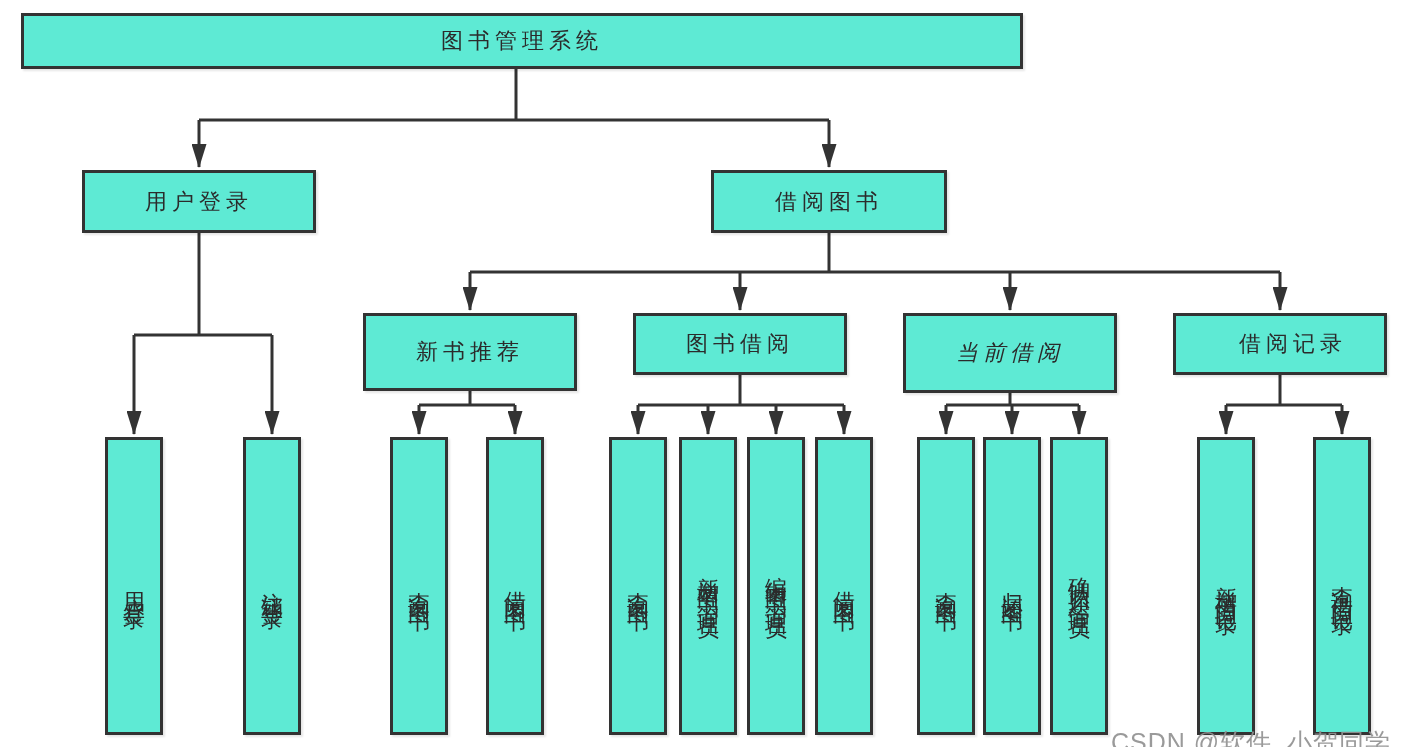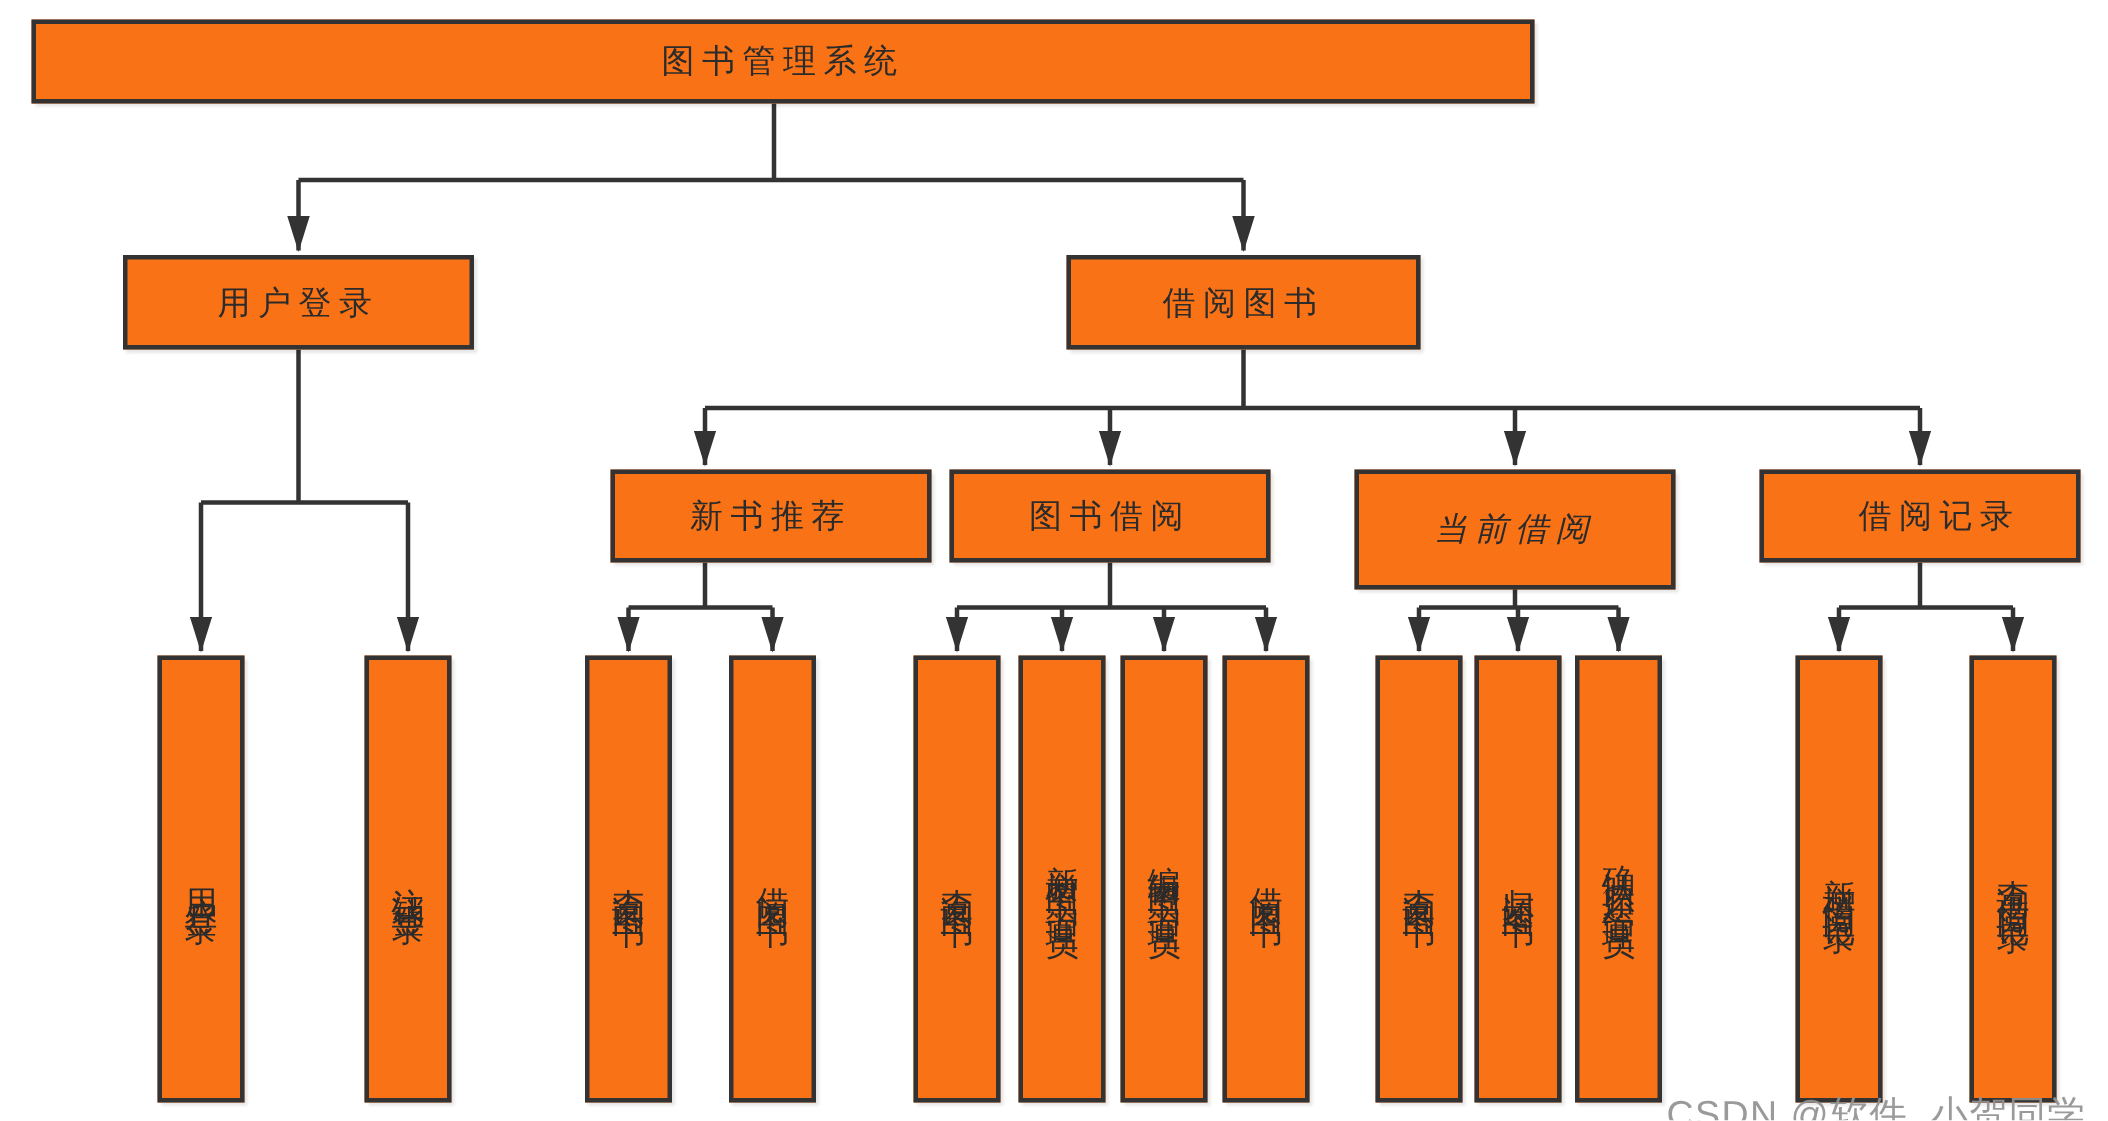--- a/index.html
+++ b/index.html
@@ -17,21 +17,21 @@
   }
   #wires {
     position: absolute;
     left: 0;
     top: 0;
     z-index: 0;
   }
   .node {
     position: absolute;
     box-sizing: border-box;
-    background: #f97316;
+    background: #5eead4;
     border: 3px solid #333333;
     color: #2b2b2b;
     display: flex;
     align-items: center;
     justify-content: center;
     font-size: 22px;
     letter-spacing: 5px;
     z-index: 1;
     box-shadow: 2px 2px 2px rgba(0,0,0,0.10);
     white-space: nowrap;
@@ -43,21 +43,21 @@
     letter-spacing: 6px;
     line-height: 1;
     white-space: normal;
   }
   
   .root       { left: 21px;   top: 13px;  width: 1002px; height: 56px; }
   
   .b-login    { left: 82px;   top: 170px; width: 234px;  height: 63px; }
   .b-mgmt     { left: 711px;  top: 170px; width: 236px;  height: 63px; }
   
-  .s0 { left: 363px;  top: 313px; width: 214px; height: 62px; margin-left: 44px; }
+  .s0 { left: 363px;  top: 313px; width: 214px; height: 78px; }
   .s1 { left: 633px;  top: 313px; width: 214px; height: 62px; }
   .s2 { left: 903px;  top: 313px; width: 214px; height: 80px; font-style: italic; }
   .s3 { left: 1173px; top: 313px; width: 214px; height: 62px; padding-left: 26px; }
   
   .leaf { top: 437px; width: 58px; height: 298px; }
   .l0  { left: 105px; }
   .l1  { left: 243px; }
   .l2  { left: 390px; }
   .l3  { left: 486px; }
   .l4  { left: 609px; }

